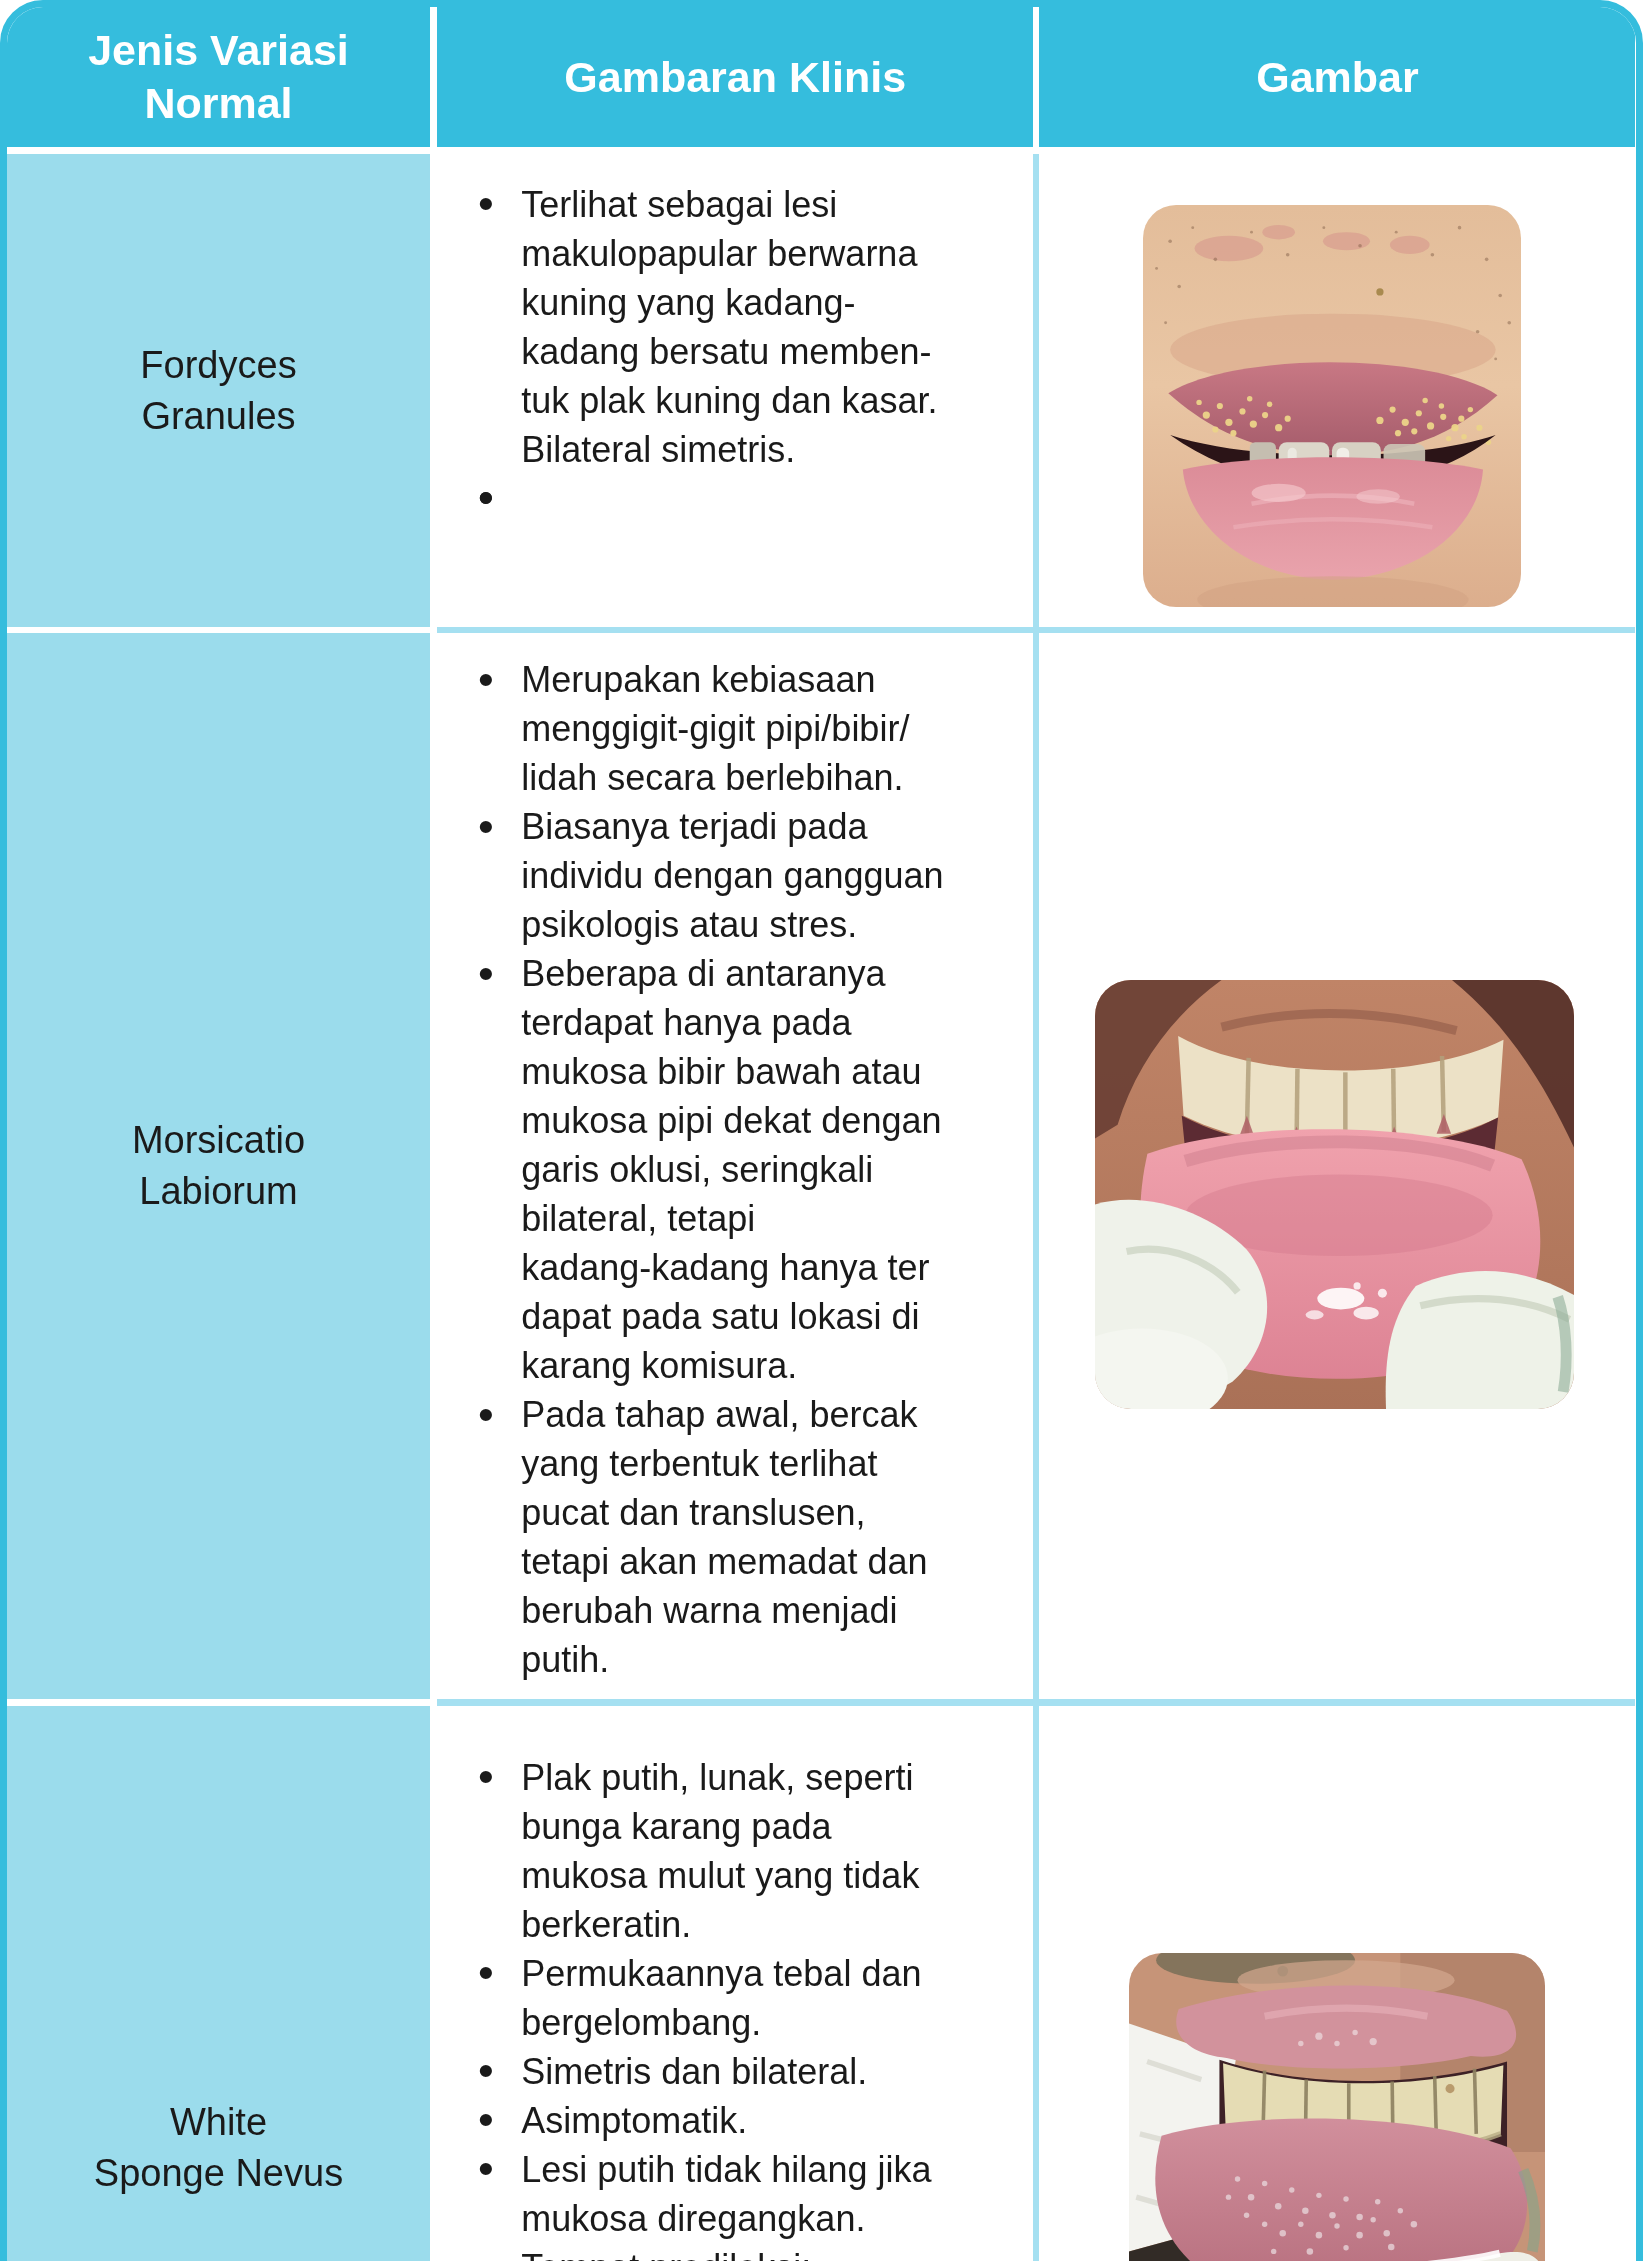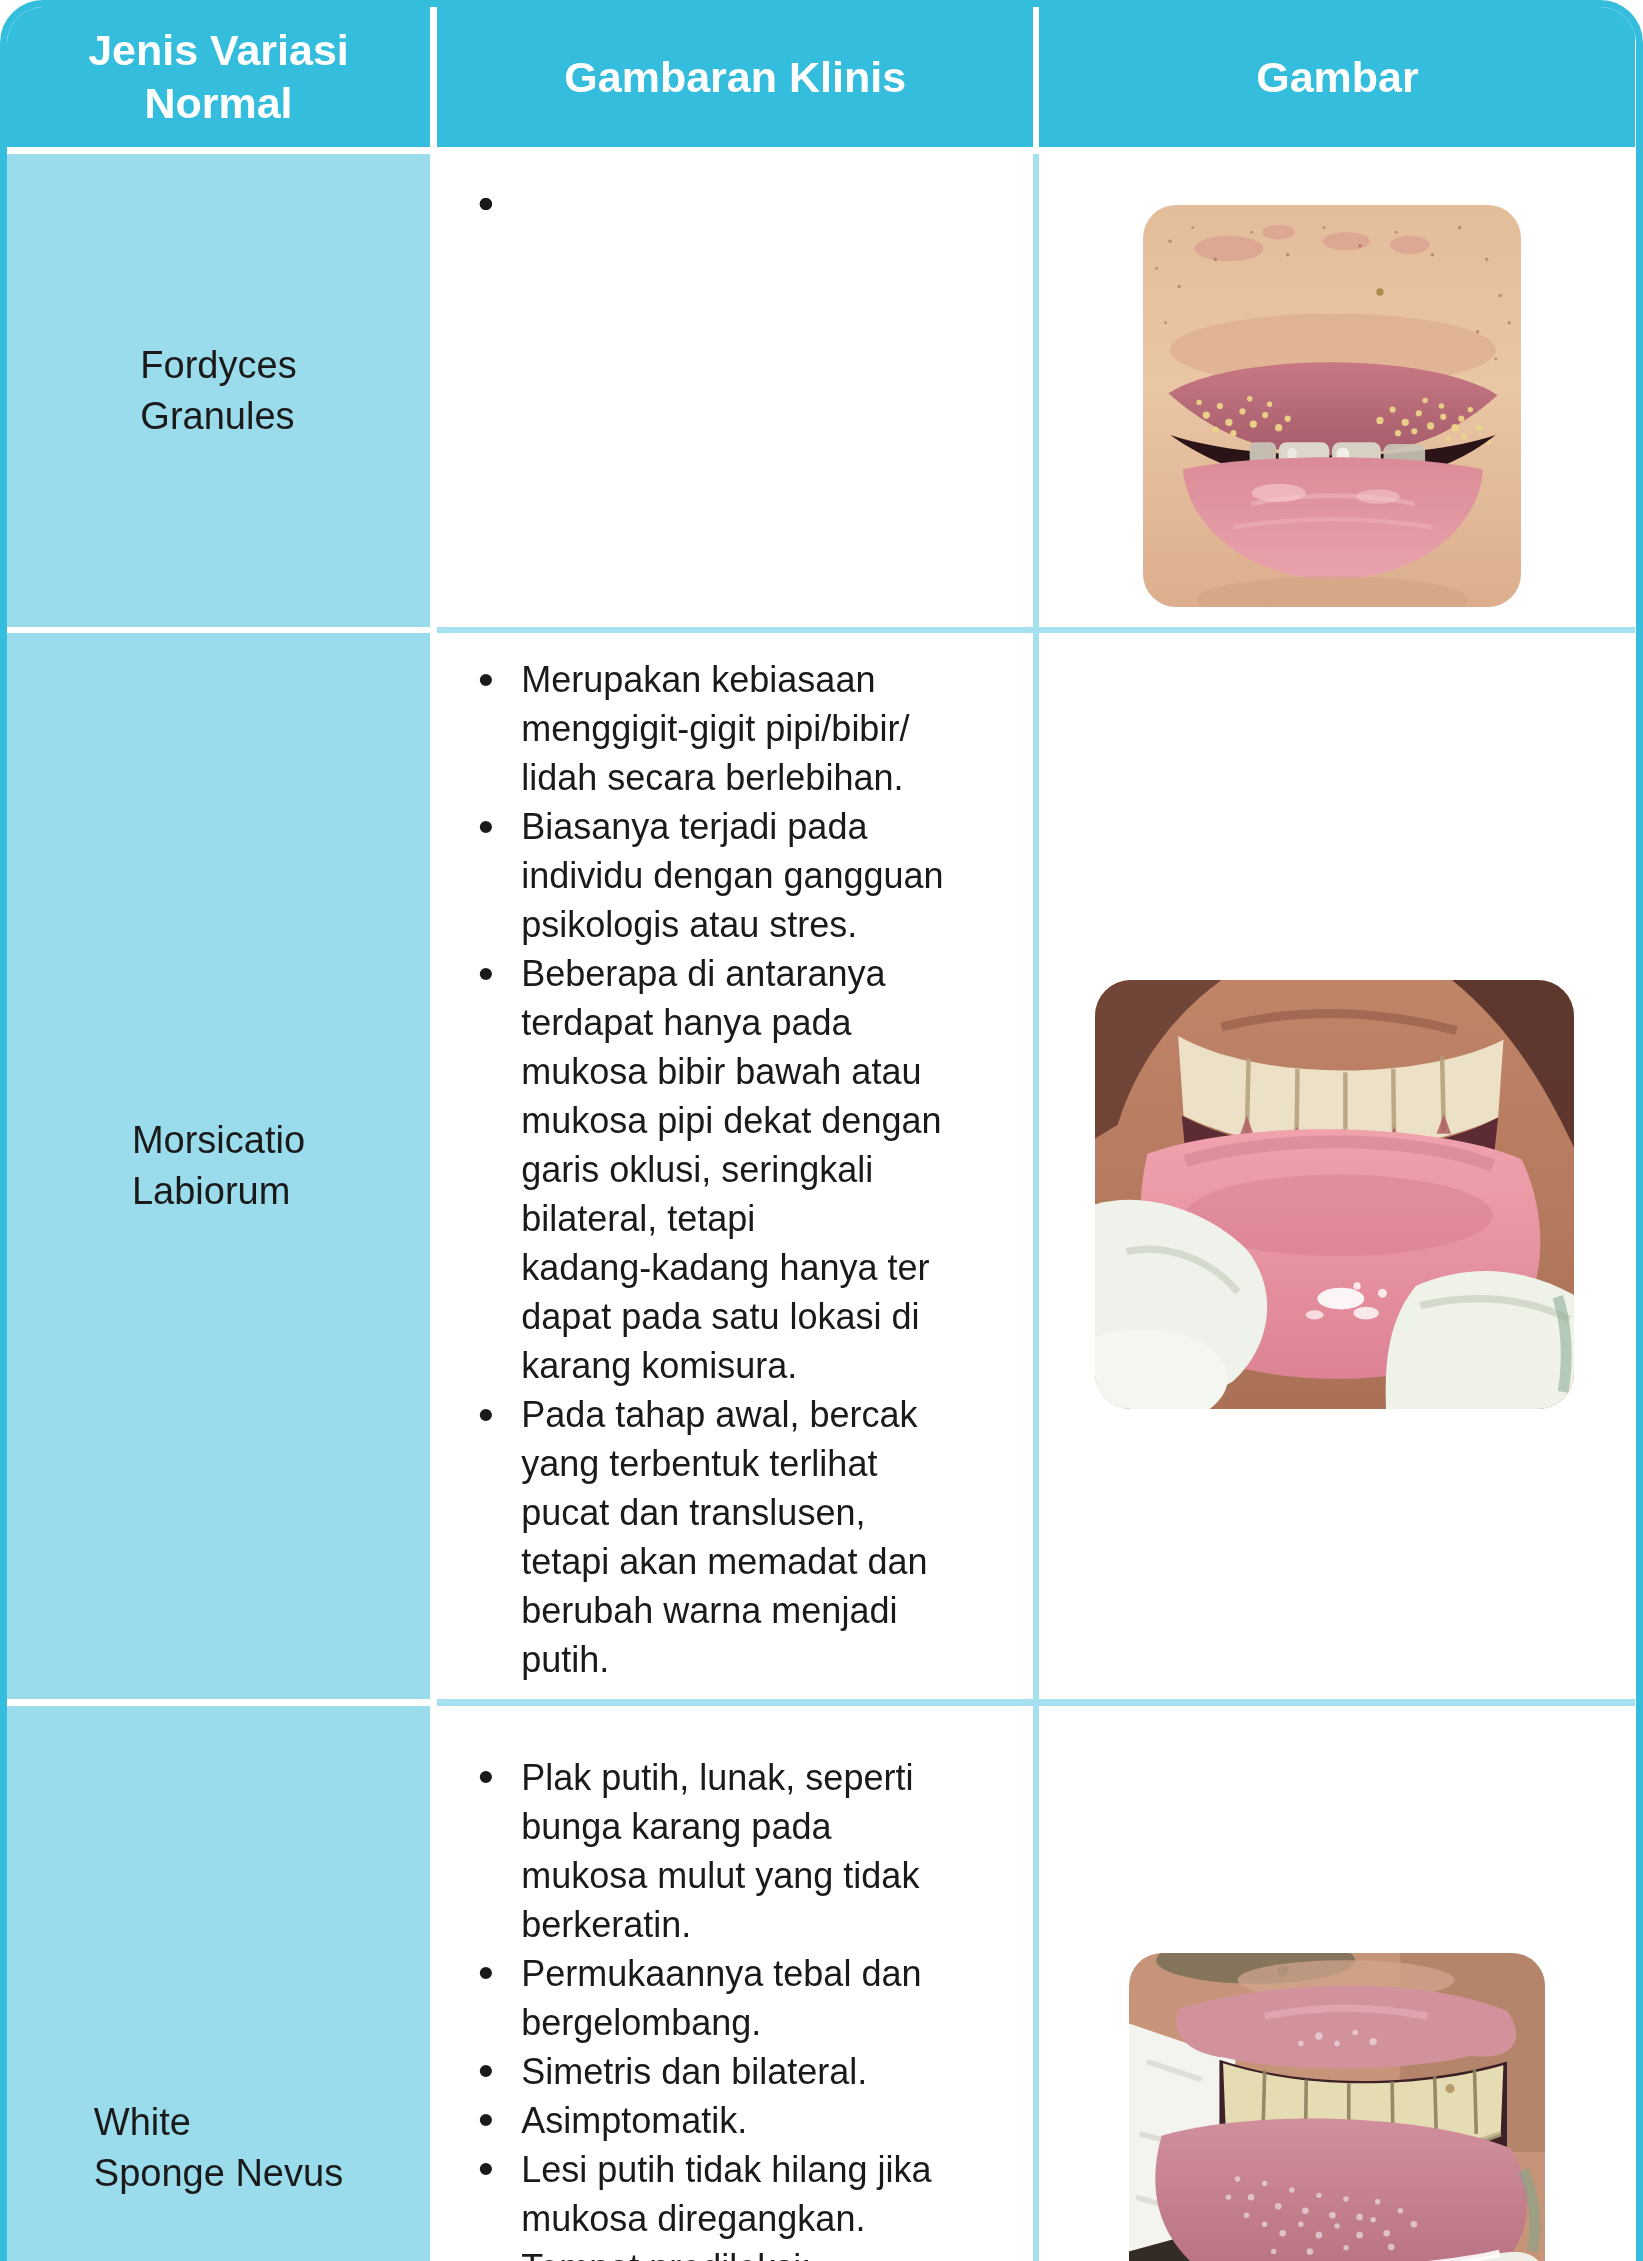--- a/index.html
+++ b/index.html
@@ -36,21 +36,21 @@
     font-size:43px;font-weight:700;line-height:53px;
     display:flex;align-items:center;justify-content:center;text-align:center;
   }
   .vline{grid-column:4;grid-row:3/8;background:var(--grid_line);}
   .hsep{background:var(--grid_line);grid-column:3/6;}
   .hsep.s1{grid-row:4;}
   .hsep.s2{grid-row:6;}
 
   .labelcell{
     background:var(--row_label_bg);
-    display:flex;align-items:center;justify-content:center;
+    display:flex;align-items:center;justify-content:center;text-align:center;
     font-size:38px;line-height:51px;
   }
   .textcell{
     background:var(--cell_bg);
     font-size:36px;line-height:49px;
     padding:26px 13.6px 0 39px;
   }
   .textcell.pad2{padding-top:22px;}
   .textcell.pad3{padding-top:47px;}
 
@@ -79,21 +79,26 @@
     <div class="hcell gc5 gr1">Gambar</div>
 
     <div class="vline"></div>
     <div class="hsep s1"></div>
     <div class="hsep s2"></div>
 
     <div class="labelcell gc1 gr3 ml">Fordyces
 Granules</div>
     <div class="textcell gc3 gr3">
       <ul class="blist">
-        <li><span class="dot">•</span></li>
+        <li><span class="dot">•</span><span class="ml">Terlihat sebagai lesi
+makulopapular berwarna
+kuning yang kadang-
+kadang bersatu memben-
+tuk plak kuning dan kasar.
+Bilateral simetris.</span></li>
         <li><span class="dot">•</span></li>
         <li><span class="dot">•</span></li>
       </ul>
     </div>
     <div class="photocell gc5 gr3">
       <div class="photo photo1">
         <svg viewBox="0 0 418 444" preserveAspectRatio="none" aria-hidden="true">
           <defs>
             <linearGradient id="g1skin" x1="0" y1="0" x2="0" y2="1">
               <stop offset="0" stop-color="#e3bd9a"></stop>

